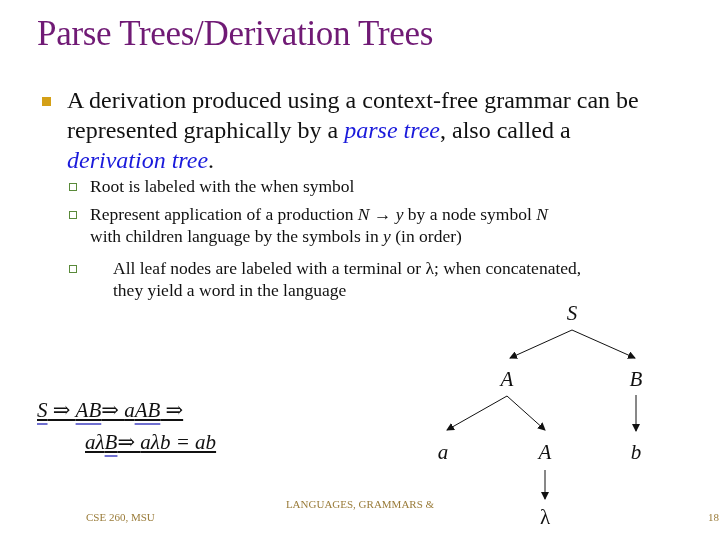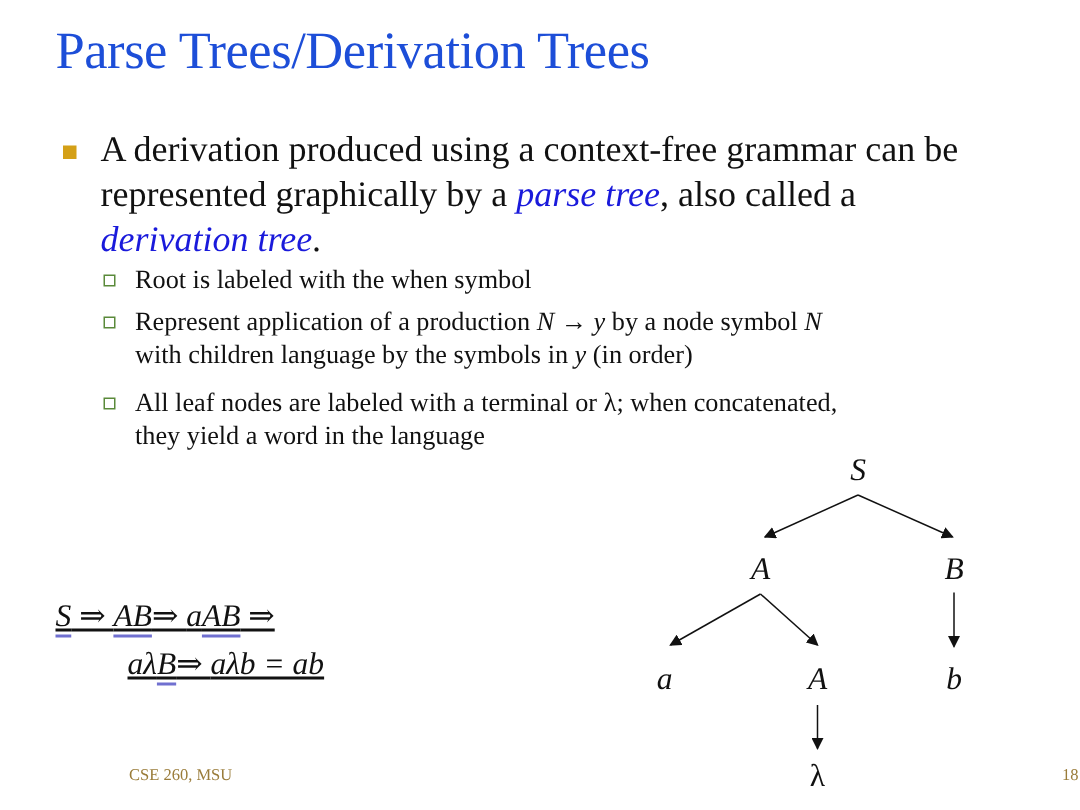--- a/index.html
+++ b/index.html
@@ -1,18 +1,18 @@
 <!DOCTYPE html>
 <html><head>
   <meta charset="utf-8">
   <style>
     html, body { margin:0; padding:0; }
     body { width:720px; height:540px; background:#ffffff; position:relative; overflow:hidden;
            font-family:"Liberation Serif","DejaVu Serif",serif; color:#111; }
-    .title { position:absolute; left:37px; top:14px; font-size:35px; color:#1d4ed8; letter-spacing:-0.3px; white-space:nowrap; }
+    .title { position:absolute; left:37px; top:14px; font-size:35px; color:#701a75; letter-spacing:-0.3px; white-space:nowrap; }
     .b1-marker { position:absolute; left:42px; top:97px; width:9px; height:9px; background:#d4a017; }
     .b1-text { position:absolute; left:67px; top:85px; width:630px; font-size:24px; line-height:30px; color:#111; }
     .em { color:#1a1adb; font-style:italic; }
     .sub { position:absolute; left:90px; width:600px; font-size:17.5px; line-height:22px; color:#111; }
     .sub-marker { position:absolute; left:69px; width:6px; height:6px; border:1px solid #5a8a3a; background:#fff; }
     .it { font-style:italic; }
     .deriv { position:absolute; font-size:21px; font-style:italic; white-space:nowrap;text-decoration:underline; }
     .deriv .u { text-decoration:underline; text-decoration-color:#7070d0; text-underline-offset:6px; text-decoration-thickness:2px; }
     .arrow { font-style:normal; }
     .tree { position:absolute; left:420px; top:295px; width:260px; height:240px; }
@@ -32,21 +32,21 @@
 
 <div class="sub-marker" style="top:183px;"></div>
 <div class="sub" style="top:175px;">Root is labeled with the when symbol</div>
 
 <div class="sub-marker" style="top:211px;"></div>
 <div class="sub" style="top:203px;">
   <span>Represent application of a production </span><span class="it">N</span><span> → </span><span class="it">y</span><span> by a node symbol </span><span class="it">N</span><br><span> with children language by the symbols in </span><span class="it">y</span><span> (in order)</span>
 </div>
 
 <div class="sub-marker" style="top:265px;"></div>
-<div class="sub" style="top:257px; width:480px;">All leaf nodes are labeled with a terminal or λ; when concatenated, they yield a word in the language</div>
+<div class="sub" style="top:257px; width:480px;margin-left:23px;">All leaf nodes are labeled with a terminal or λ; when concatenated, they yield a word in the language</div>
 
 <div class="deriv" style="left:37px; top:398px;">
   <span class="u">S</span><span class="arrow"> ⇒ </span><span class="u">AB</span><span class="arrow">⇒ </span><span>a</span><span class="u">AB</span><span class="arrow"> ⇒</span>
 </div>
 <div class="deriv" style="left:85px; top:430px;">
   <span>aλ</span><span class="u">B</span><span class="arrow">⇒ </span><span>aλb = ab</span>
 </div>
 
 <div class="tree">
   <svg width="260" height="240" style="position:absolute;left:0;top:0;">
@@ -66,14 +66,15 @@
   <div class="node" style="left:87px; top:72px;">A</div>
   <div class="node" style="left:216px; top:72px;">B</div>
   <div class="node" style="left:23px; top:145px;">a</div>
   <div class="node" style="left:125px; top:145px;">A</div>
   <div class="node" style="left:216px; top:145px;">b</div>
   <div class="node" style="left:125px; top:210px; font-style:normal;">λ</div>
 </div>
 
 <div class="footer" style="left:42px; top:511px;">CSE 260, MSU</div>
 <div class="footer-center">
+  <div>LANGUAGES, GRAMMARS &amp;</div>
 </div>
 <div class="footer" style="left:664px; top:511px;">18</div>
 
 </body></html>

